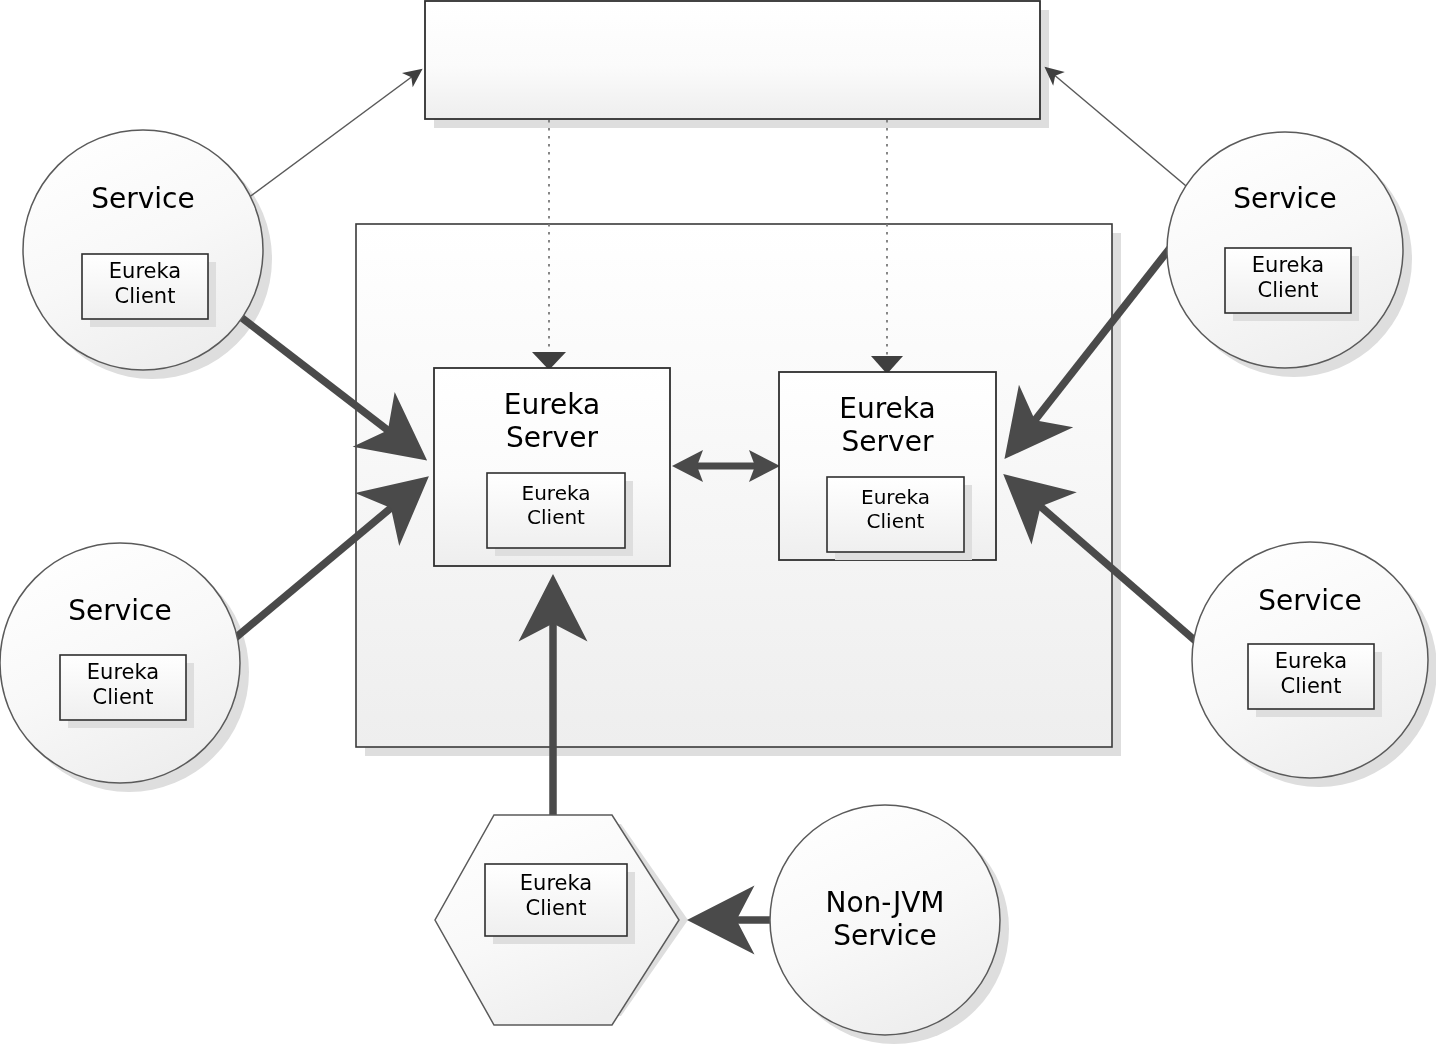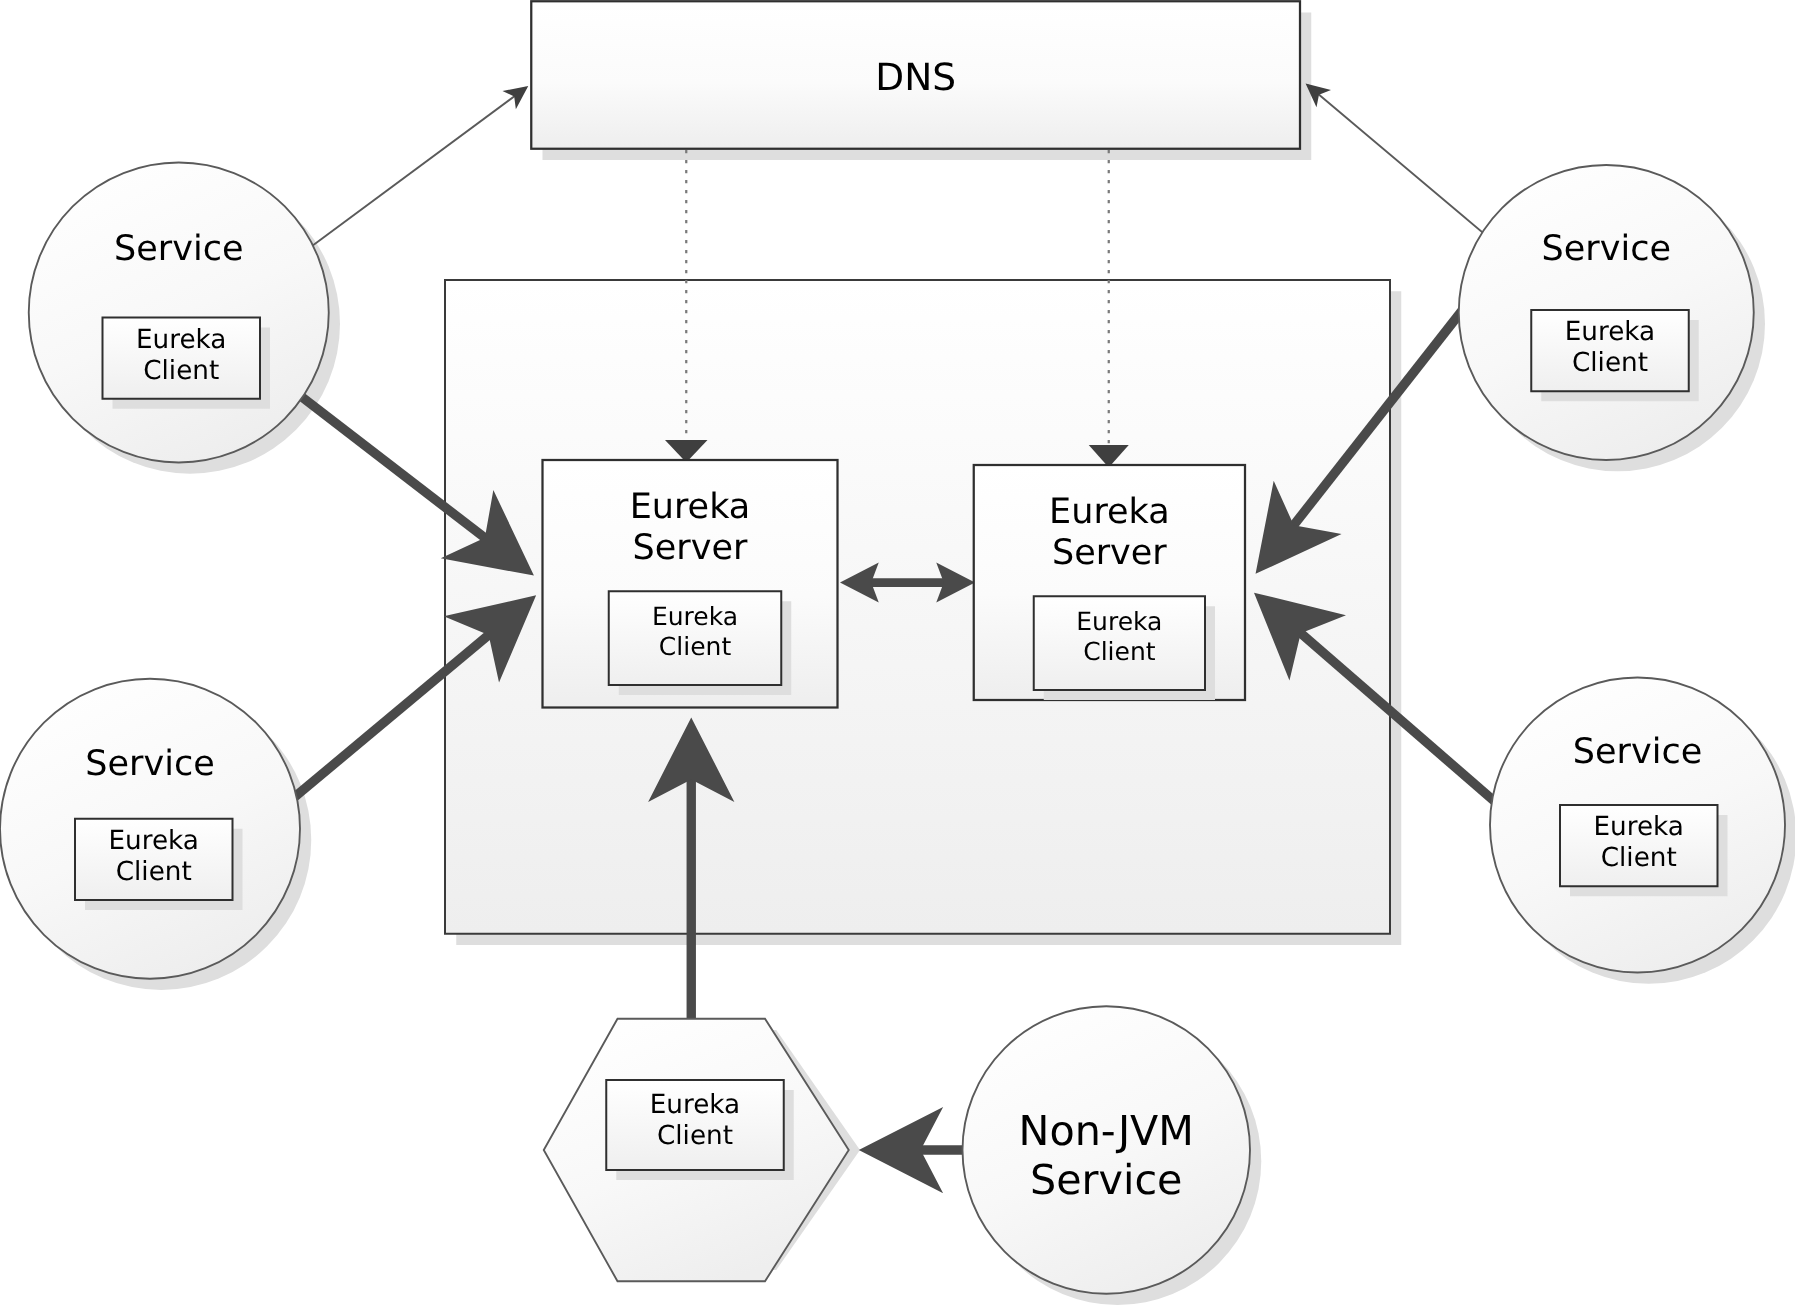--- a/index.html
+++ b/index.html
@@ -30,21 +30,21 @@
     text-align: center;
     color: #000000;
     line-height: 1.18;
     pointer-events: none;
     white-space: pre-line;
   }
   .lbl-dns      { font-size: 30px; }
   .lbl-server   { font-size: 28px; }
   .lbl-service  { font-size: 28px; }
   .lbl-sidecar  { font-size: 28px; }
-  .lbl-nonjvm   { font-size: 33px; }
+  .lbl-nonjvm   { font-size: 28px; }
   .lbl-client   { font-size: 21px; }
   .lbl-client-sm{ font-size: 20px; }
 </style>
 </head>
 <body>
 
 <div id="canvas">
 
   <svg id="diagram-svg" viewBox="0 0 1436 1049" xmlns="http://www.w3.org/2000/svg">
     <defs>
@@ -162,21 +162,20 @@
     <rect x="1233" y="256" width="126" height="65" fill="#dedede"></rect>
     <rect x="1225" y="248" width="126" height="65" fill="url(#smallBoxGrad)" stroke="#2f2f2f" stroke-width="1.6"></rect>
 
     <rect x="1256" y="652" width="126" height="65" fill="#dedede"></rect>
     <rect x="1248" y="644" width="126" height="65" fill="url(#smallBoxGrad)" stroke="#2f2f2f" stroke-width="1.6"></rect>
 
     <rect x="493" y="872" width="142" height="72" fill="#dedede"></rect>
     <rect x="485" y="864" width="142" height="72" fill="url(#smallBoxGrad)" stroke="#2f2f2f" stroke-width="1.6"></rect>
   </svg>
 
-  <div class="node-label lbl-dns" style="left:425px; top:45px; width:615px;">DNS</div>
 
   <div class="node-label lbl-server" style="left:434px; top:388px; width:236px;">Eureka
 Server</div>
 
   <div class="node-label lbl-server" style="left:779px; top:392px; width:217px;">Eureka
 Server</div>
 
   <div class="node-label lbl-client-sm" style="left:487px; top:482px; width:138px;">Eureka
 Client</div>
 

